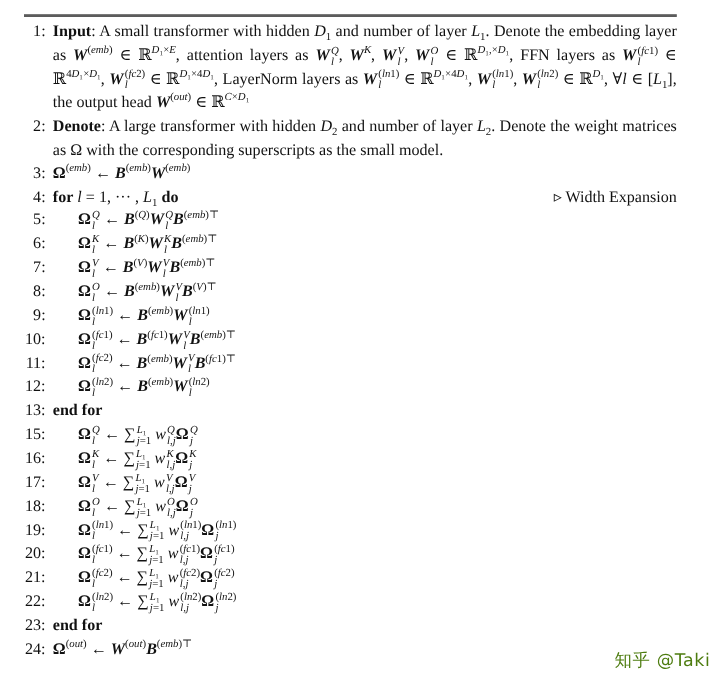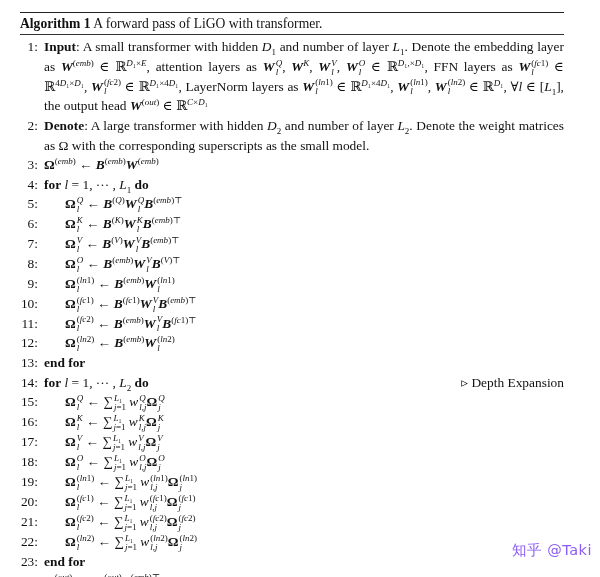--- a/index.html
+++ b/index.html
@@ -17,31 +17,27 @@
   .ln .cmt { position:absolute; right:0; top:0; }
   .para { text-align:justify; line-height:19.6px; }
   .kw { font-weight:bold; }
   .m { font-style:italic; }
   .bb { font-weight:bold; font-style:italic; }
   .O { font-weight:bold; font-style:normal; }
   sup, sub { font-size:9px; line-height:0;text-align:right; }
   .ss { display:inline-block; vertical-align:middle; line-height:9px; font-size:9px; margin-left:1px; }
   .ss span { display:block; }
   .watermark { position:absolute; right:8px; top:541px; font-family:"DejaVu Sans",sans-serif;
-               font-size:14.5px; color:#8b5cf6; letter-spacing:0.5px; }
+               font-size:14.5px; color:#4d7c0f; letter-spacing:0.5px; }
 </style>
 </head>
 <body>
 
 <div class="algo">
   <div class="rule-top"></div>
-  <div class="caption">
-    <b>Algorithm 1</b>
-    <span>A forward pass of LiGO with transformer.</span>
-  </div>
   <div class="rule-mid"></div>
 
   <div class="lines">
 
     <div class="ln">
       <span class="num">1:</span>
       <div class="para">
         <span class="kw">Input</span>: A small transformer with hidden <span class="m">D</span><sub>1</sub> and number of layer <span class="m">L</span><sub>1</sub>. Denote the embedding layer as <span class="bb">W</span><sup>(<i>emb</i>)</sup> ∈ ℝ<sup><i>D</i>₁×<i>E</i></sup>, attention layers as <span class="bb">W</span><span class="ss"><span><i>Q</i></span><span><i>l</i></span></span>, <span class="bb">W</span><sup><i>K</i></sup>, <span class="bb">W</span><span class="ss"><span><i>V</i></span><span><i>l</i></span></span>, <span class="bb">W</span><span class="ss"><span><i>O</i></span><span><i>l</i></span></span> ∈ ℝ<sup><i>D</i>₁,×<i>D</i>₁</sup>, FFN layers as <span class="bb">W</span><span class="ss"><span>(<i>fc</i>1)</span><span><i>l</i></span></span> ∈ ℝ<sup>4<i>D</i>₁×<i>D</i>₁</sup>, <span class="bb">W</span><span class="ss"><span>(<i>fc</i>2)</span><span><i>l</i></span></span> ∈ ℝ<sup><i>D</i>₁×4<i>D</i>₁</sup>, LayerNorm layers as <span class="bb">W</span><span class="ss"><span>(<i>ln</i>1)</span><span><i>l</i></span></span> ∈ ℝ<sup><i>D</i>₁×4<i>D</i>₁</sup>, <span class="bb">W</span><span class="ss"><span>(<i>ln</i>1)</span><span><i>l</i></span></span>, <span class="bb">W</span><span class="ss"><span>(<i>ln</i>2)</span><span><i>l</i></span></span> ∈ ℝ<sup><i>D</i>₁</sup>, ∀<i>l</i> ∈ [<i>L</i><sub>1</sub>], the output head <span class="bb">W</span><sup>(<i>out</i>)</sup> ∈ ℝ<sup><i>C</i>×<i>D</i>₁</sup>
       </div>
     </div>
@@ -54,38 +50,34 @@
     </div>
 
     <div class="ln">
       <span class="num">3:</span>
       <span class="O">Ω</span><sup>(<i>emb</i>)</sup> ← <span class="bb">B</span><sup>(<i>emb</i>)</sup><span class="bb">W</span><sup>(<i>emb</i>)</sup>
     </div>
 
     <div class="ln">
       <span class="num">4:</span>
       <span class="kw">for</span> <i>l</i> = 1, ··· , <i>L</i><sub>1</sub> <span class="kw">do</span>
+      <span class="cmt">▹ <span>Width Expansion</span></span>
     </div>
 
     <div class="ln ind"><span class="num">5:</span><span class="body"><span class="O">Ω</span><span class="ss"><span><i>Q</i></span><span><i>l</i></span></span> ← <span class="bb">B</span><sup>(<i>Q</i>)</sup><span class="bb">W</span><span class="ss"><span><i>Q</i></span><span><i>l</i></span></span><span class="bb">B</span><sup>(<i>emb</i>)⊤</sup></span></div>
     <div class="ln ind"><span class="num">6:</span><span class="body"><span class="O">Ω</span><span class="ss"><span><i>K</i></span><span><i>l</i></span></span> ← <span class="bb">B</span><sup>(<i>K</i>)</sup><span class="bb">W</span><span class="ss"><span><i>K</i></span><span><i>l</i></span></span><span class="bb">B</span><sup>(<i>emb</i>)⊤</sup></span></div>
     <div class="ln ind"><span class="num">7:</span><span class="body"><span class="O">Ω</span><span class="ss"><span><i>V</i></span><span><i>l</i></span></span> ← <span class="bb">B</span><sup>(<i>V</i>)</sup><span class="bb">W</span><span class="ss"><span><i>V</i></span><span><i>l</i></span></span><span class="bb">B</span><sup>(<i>emb</i>)⊤</sup></span></div>
     <div class="ln ind"><span class="num">8:</span><span class="body"><span class="O">Ω</span><span class="ss"><span><i>O</i></span><span><i>l</i></span></span> ← <span class="bb">B</span><sup>(<i>emb</i>)</sup><span class="bb">W</span><span class="ss"><span><i>V</i></span><span><i>l</i></span></span><span class="bb">B</span><sup>(<i>V</i>)⊤</sup></span></div>
     <div class="ln ind"><span class="num">9:</span><span class="body"><span class="O">Ω</span><span class="ss"><span>(<i>ln</i>1)</span><span><i>l</i></span></span> ← <span class="bb">B</span><sup>(<i>emb</i>)</sup><span class="bb">W</span><span class="ss"><span>(<i>ln</i>1)</span><span><i>l</i></span></span></span></div>
     <div class="ln ind"><span class="num">10:</span><span class="body"><span class="O">Ω</span><span class="ss"><span>(<i>fc</i>1)</span><span><i>l</i></span></span> ← <span class="bb">B</span><sup>(<i>fc</i>1)</sup><span class="bb">W</span><span class="ss"><span><i>V</i></span><span><i>l</i></span></span><span class="bb">B</span><sup>(<i>emb</i>)⊤</sup></span></div>
     <div class="ln ind"><span class="num">11:</span><span class="body"><span class="O">Ω</span><span class="ss"><span>(<i>fc</i>2)</span><span><i>l</i></span></span> ← <span class="bb">B</span><sup>(<i>emb</i>)</sup><span class="bb">W</span><span class="ss"><span><i>V</i></span><span><i>l</i></span></span><span class="bb">B</span><sup>(<i>fc</i>1)⊤</sup></span></div>
     <div class="ln ind"><span class="num">12:</span><span class="body"><span class="O">Ω</span><span class="ss"><span>(<i>ln</i>2)</span><span><i>l</i></span></span> ← <span class="bb">B</span><sup>(<i>emb</i>)</sup><span class="bb">W</span><span class="ss"><span>(<i>ln</i>2)</span><span><i>l</i></span></span></span></div>
 
     <div class="ln"><span class="num">13:</span><span class="kw">end for</span></div>
 
-    <div class="ln">
-      <span class="num">14:</span>
-      <span class="kw">for</span> <i>l</i> = 1, ··· , <i>L</i><sub>2</sub> <span class="kw">do</span>
-      <span class="cmt">▹ <span>Depth Expansion</span></span>
-    </div>
 
     <div class="ln ind"><span class="num">15:</span><span class="body"><span class="O">Ω</span><span class="ss"><span><i>Q</i></span><span><i>l</i></span></span> ← ∑<span class="ss"><span><i>L</i>₁</span><span><i>j</i>=1</span></span> <i>w</i><span class="ss"><span><i>Q</i></span><span><i>l,j</i></span></span><span class="O">Ω</span><span class="ss"><span><i>Q</i></span><span><i>j</i></span></span></span></div>
     <div class="ln ind"><span class="num">16:</span><span class="body"><span class="O">Ω</span><span class="ss"><span><i>K</i></span><span><i>l</i></span></span> ← ∑<span class="ss"><span><i>L</i>₁</span><span><i>j</i>=1</span></span> <i>w</i><span class="ss"><span><i>K</i></span><span><i>l,j</i></span></span><span class="O">Ω</span><span class="ss"><span><i>K</i></span><span><i>j</i></span></span></span></div>
     <div class="ln ind"><span class="num">17:</span><span class="body"><span class="O">Ω</span><span class="ss"><span><i>V</i></span><span><i>l</i></span></span> ← ∑<span class="ss"><span><i>L</i>₁</span><span><i>j</i>=1</span></span> <i>w</i><span class="ss"><span><i>V</i></span><span><i>l,j</i></span></span><span class="O">Ω</span><span class="ss"><span><i>V</i></span><span><i>j</i></span></span></span></div>
     <div class="ln ind"><span class="num">18:</span><span class="body"><span class="O">Ω</span><span class="ss"><span><i>O</i></span><span><i>l</i></span></span> ← ∑<span class="ss"><span><i>L</i>₁</span><span><i>j</i>=1</span></span> <i>w</i><span class="ss"><span><i>O</i></span><span><i>l,j</i></span></span><span class="O">Ω</span><span class="ss"><span><i>O</i></span><span><i>j</i></span></span></span></div>
     <div class="ln ind"><span class="num">19:</span><span class="body"><span class="O">Ω</span><span class="ss"><span>(<i>ln</i>1)</span><span><i>l</i></span></span> ← ∑<span class="ss"><span><i>L</i>₁</span><span><i>j</i>=1</span></span> <i>w</i><span class="ss"><span>(<i>ln</i>1)</span><span><i>l,j</i></span></span><span class="O">Ω</span><span class="ss"><span>(<i>ln</i>1)</span><span><i>j</i></span></span></span></div>
     <div class="ln ind"><span class="num">20:</span><span class="body"><span class="O">Ω</span><span class="ss"><span>(<i>fc</i>1)</span><span><i>l</i></span></span> ← ∑<span class="ss"><span><i>L</i>₁</span><span><i>j</i>=1</span></span> <i>w</i><span class="ss"><span>(<i>fc</i>1)</span><span><i>l,j</i></span></span><span class="O">Ω</span><span class="ss"><span>(<i>fc</i>1)</span><span><i>j</i></span></span></span></div>
     <div class="ln ind"><span class="num">21:</span><span class="body"><span class="O">Ω</span><span class="ss"><span>(<i>fc</i>2)</span><span><i>l</i></span></span> ← ∑<span class="ss"><span><i>L</i>₁</span><span><i>j</i>=1</span></span> <i>w</i><span class="ss"><span>(<i>fc</i>2)</span><span><i>l,j</i></span></span><span class="O">Ω</span><span class="ss"><span>(<i>fc</i>2)</span><span><i>j</i></span></span></span></div>
     <div class="ln ind"><span class="num">22:</span><span class="body"><span class="O">Ω</span><span class="ss"><span>(<i>ln</i>2)</span><span><i>l</i></span></span> ← ∑<span class="ss"><span><i>L</i>₁</span><span><i>j</i>=1</span></span> <i>w</i><span class="ss"><span>(<i>ln</i>2)</span><span><i>l,j</i></span></span><span class="O">Ω</span><span class="ss"><span>(<i>ln</i>2)</span><span><i>j</i></span></span></span></div>
 

